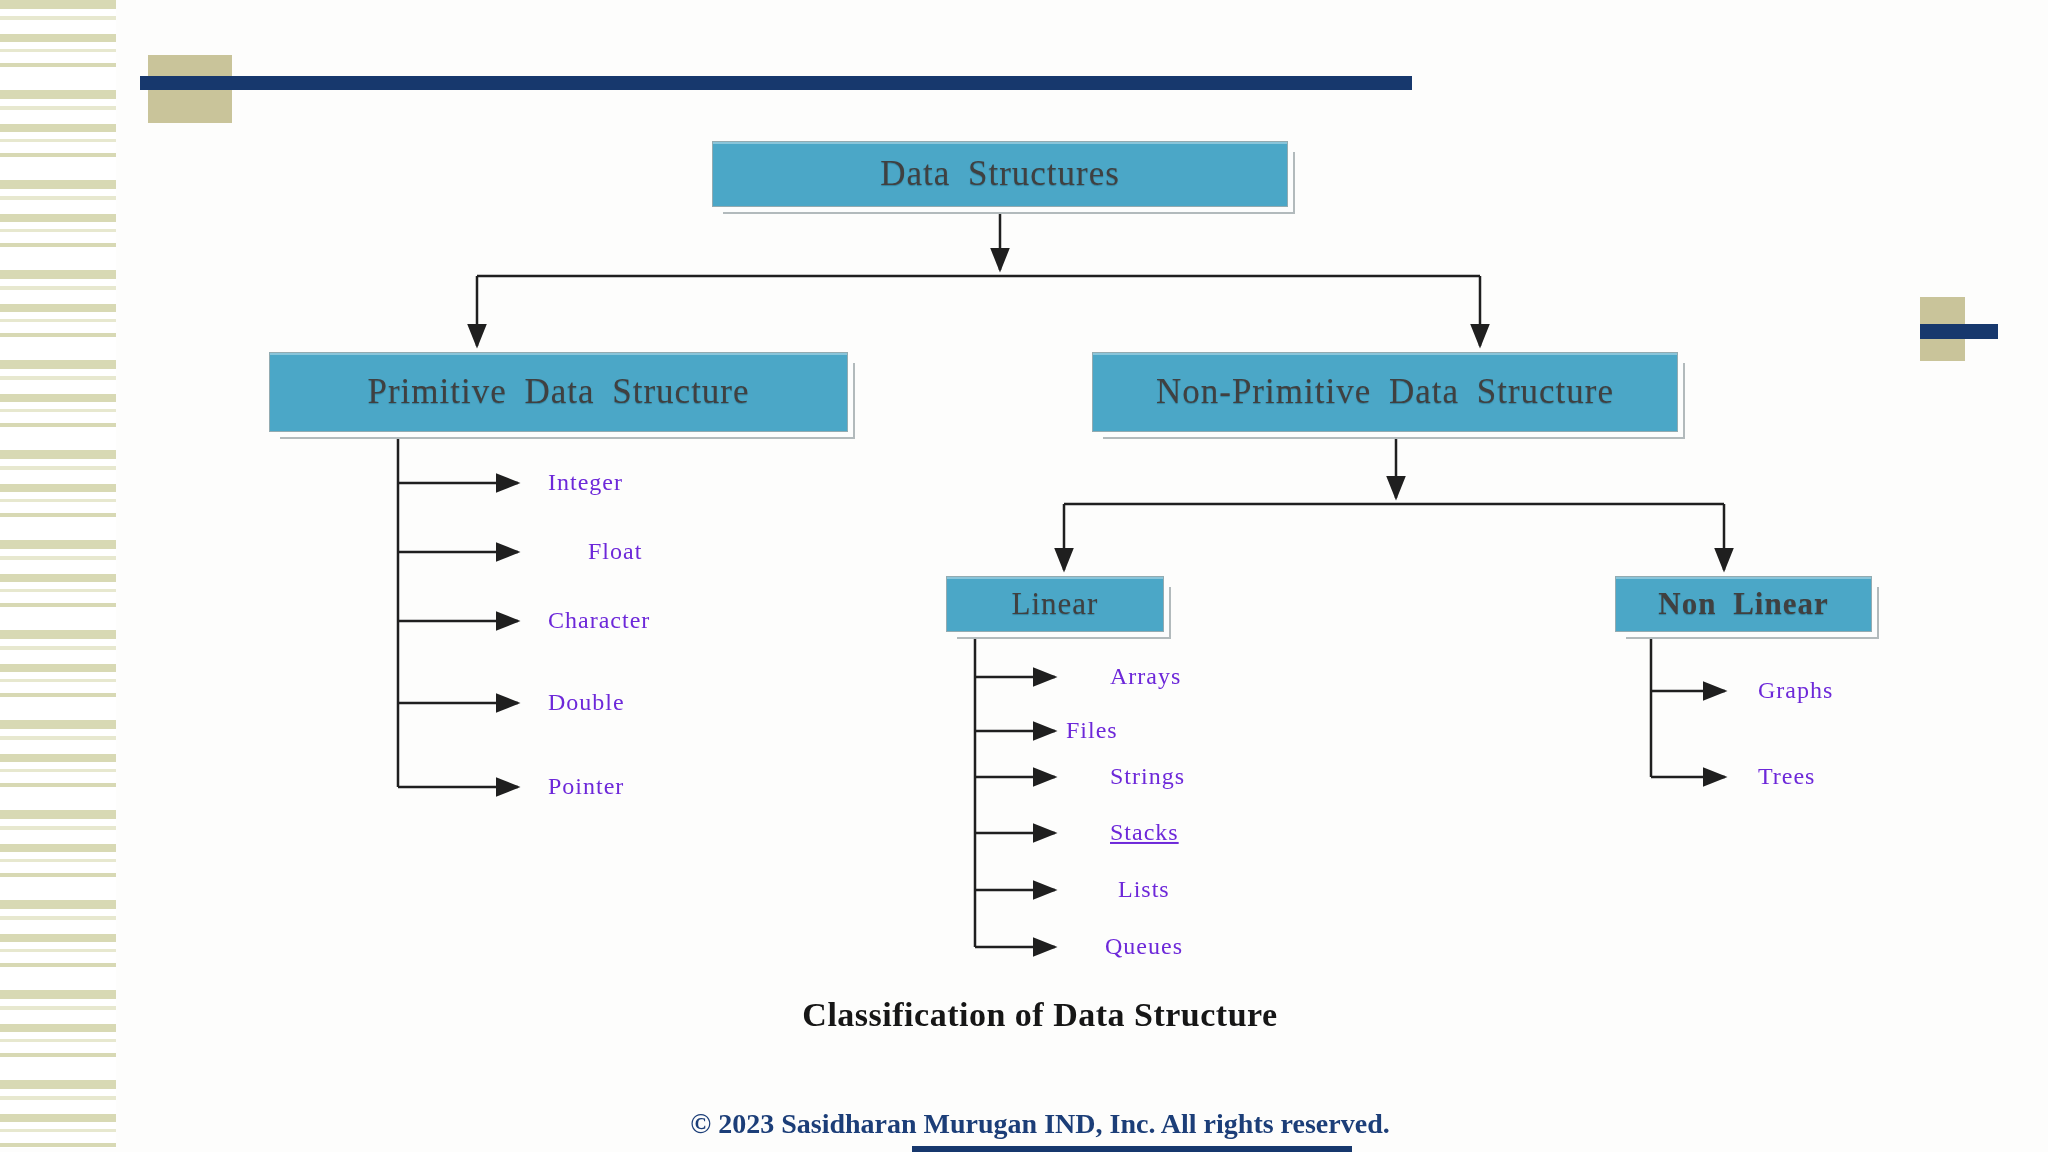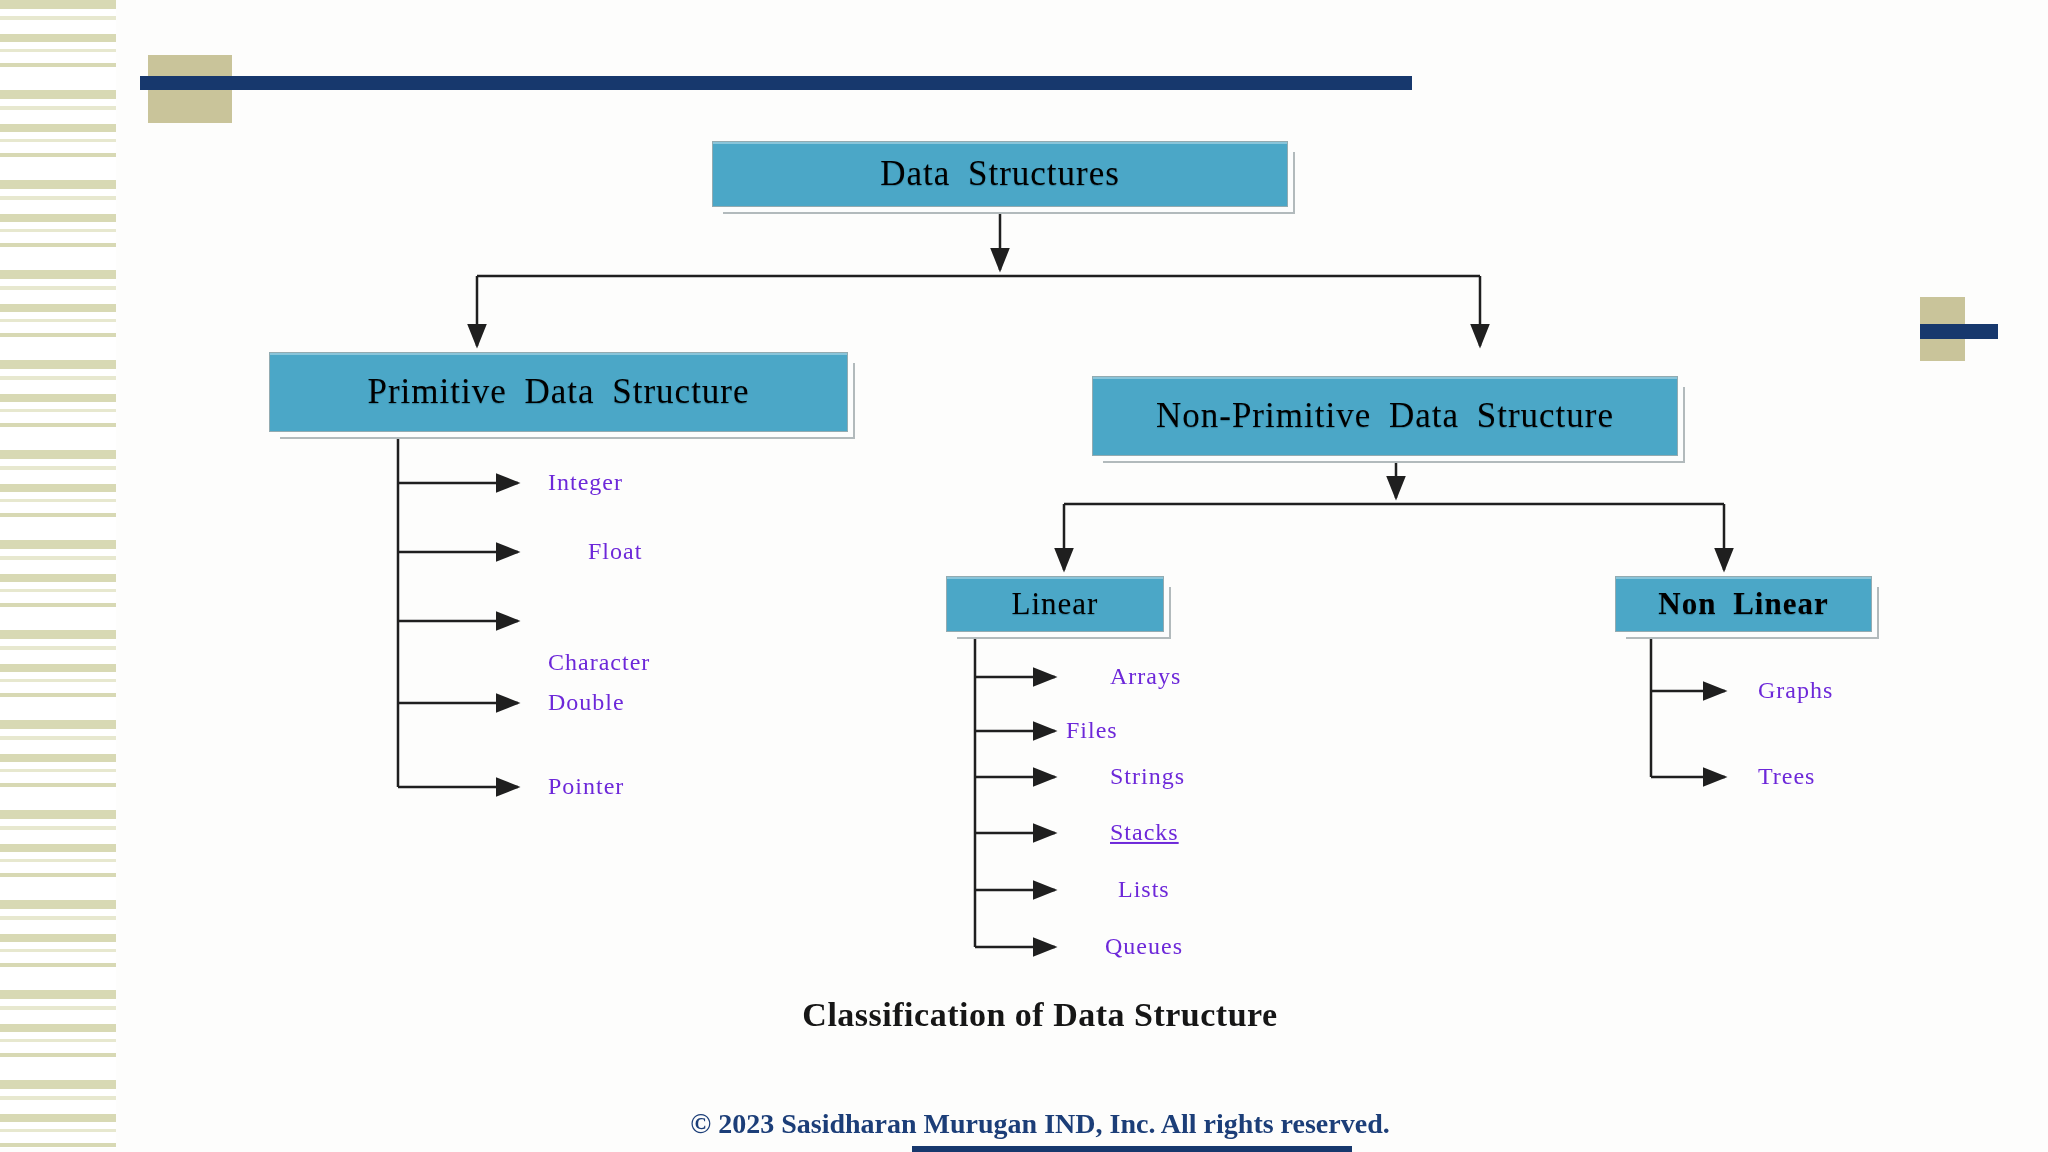--- a/index.html
+++ b/index.html
@@ -28,31 +28,31 @@
   .sq-top   { left:148px;  top:55px;  width:84px; height:68px; }
   .sq-right { left:1920px; top:297px; width:45px; height:64px; }
   .navy-bar { position:absolute; background:#17386d; z-index:3; }
   .bar-top    { left:140px;  top:76px;   width:1272px; height:14px; }
   .bar-right  { left:1920px; top:324px;  width:78px;   height:15px; }
   .bar-bottom { left:912px;  top:1146px; width:440px;  height:6px;  }
 
   
   .node {
     position:absolute; display:flex; align-items:center; justify-content:center;
-    background:#4ba7c7; color:#000000;
+    background:#4ba7c7; color:#404040;
     border:1px solid #93abb1;
     box-shadow: 8px 8px 0 -3px #fcfdfd, 9px 9px 0 -2px #b2babc,
                 inset 0 2px 0 rgba(255,255,255,0.35);
     font-size:35px; letter-spacing:1px; word-spacing:8px;
     text-shadow:0 1px 1px rgba(0,60,80,.35);
     z-index:4;
   }
   .node-root         { left:712px;  top:141px; width:574px; height:64px; }
   .node-primitive    { left:269px;  top:352px; width:577px; height:78px;align-items:center; }
-  .node-nonprimitive { left:1092px; top:352px; width:584px; height:78px;margin-top:24px; }
+  .node-nonprimitive { left:1092px; top:352px; width:584px; height:78px; }
   .node-linear       { left:946px;  top:576px; width:216px; height:54px; font-size:31px;align-items:center; }
   .node-nonlinear    { left:1615px; top:576px; width:255px; height:54px; font-size:31px;font-weight:bold; }
 
   
   .leaf {
     position:absolute; transform:translateY(-52%);
     font-size:24px; color:#6d28d9; letter-spacing:1px; z-index:4;
   }
 
   
@@ -130,21 +130,21 @@
   </div>
   <div class="node node-linear">
     <span>Linear</span>
   </div>
   <div class="node node-nonlinear">
     <span>Non Linear</span>
   </div>
 
   <div class="leaf" style="left:548px; top:483px;">Integer</div>
   <div class="leaf" style="left:548px; top:552px;margin-left:40px;">Float</div>
-  <div class="leaf" style="left:548px; top:621px;margin-top:42px;">Character</div>
+  <div class="leaf" style="left:548px; top:621px;">Character</div>
   <div class="leaf" style="left:548px; top:703px;">Double</div>
   <div class="leaf" style="left:548px; top:787px;">Pointer</div>
 
   <div class="leaf" style="left:1110px; top:677px;">Arrays</div>
   <div class="leaf" style="left:1066px; top:731px;text-align:right;">Files</div>
   <div class="leaf" style="left:1110px; top:777px;">Strings</div>
   <div class="leaf" style="left:1110px; top:833px;text-decoration:underline;">Stacks</div>
   <div class="leaf" style="left:1118px; top:890px;">Lists</div>
   <div class="leaf" style="left:1105px; top:947px;">Queues</div>
 

